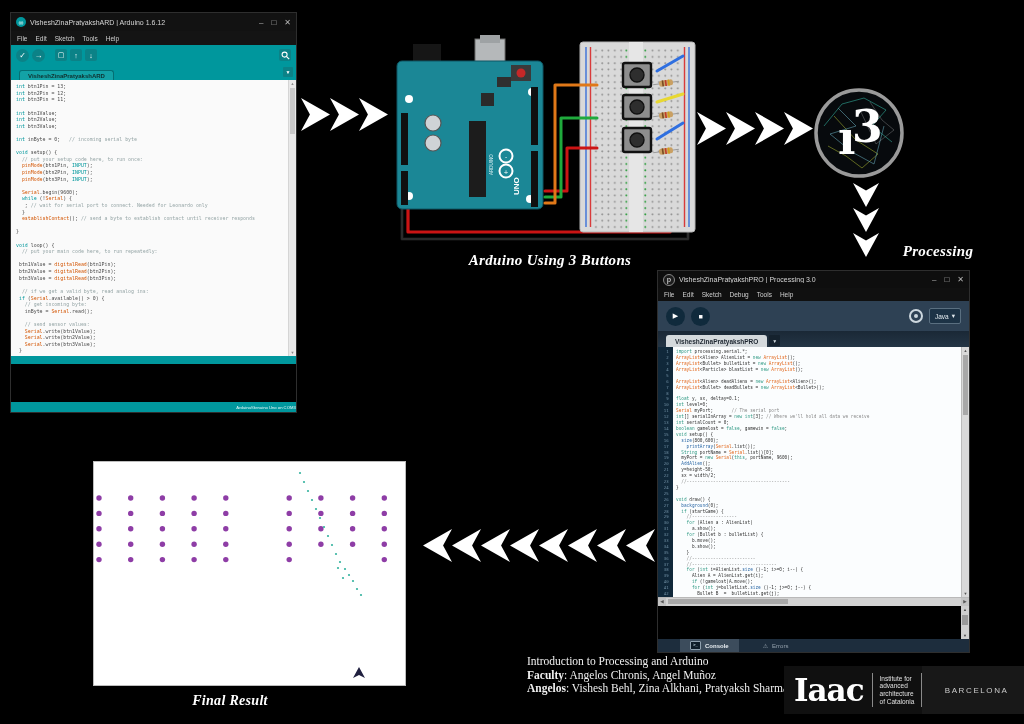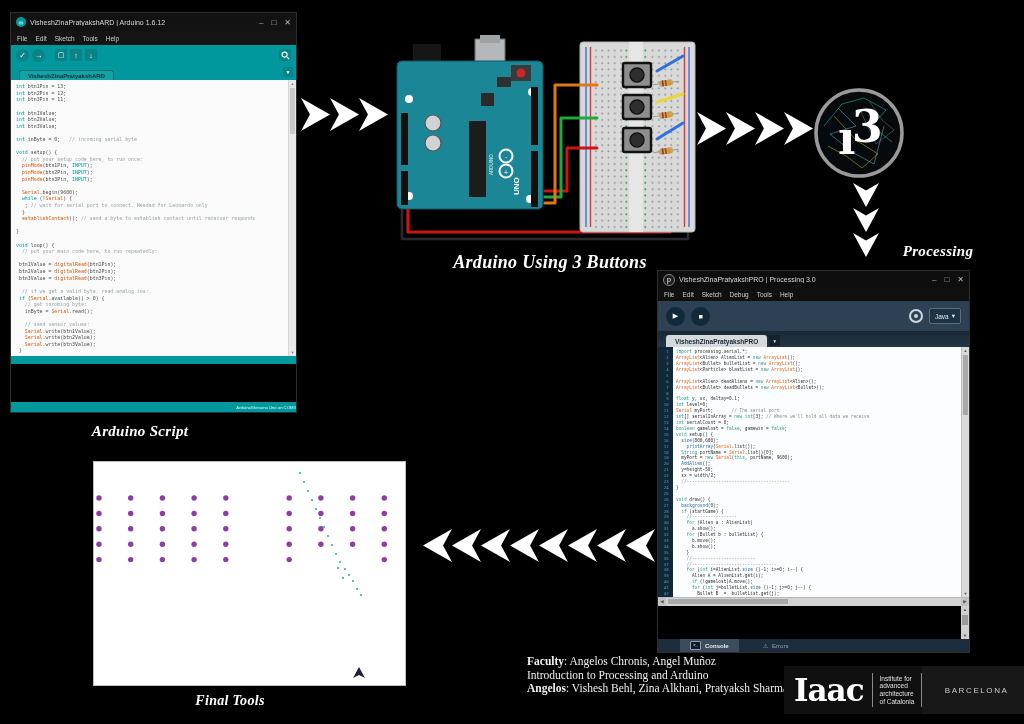--- a/index.html
+++ b/index.html
@@ -70,21 +70,21 @@
   .p-cthumb{position:absolute;left:1px;right:1px;top:9px;height:10px;background:#9a9a9a;}
   .p-bottombar{flex:0 0 13px;background:#1d2d3d;display:flex;align-items:center;padding-left:22px;gap:14px;}
   .p-btab{display:flex;align-items:center;gap:4px;height:13px;padding:0 10px;font-size:6px;color:#96a2ad;}
   .p-btab.active{background:#3c4c5c;color:#e8edf1;font-weight:bold;}
   .term-icon{width:9px;height:7px;background:#0e1c28;border:1px solid #8fa0ae;border-radius:1px;color:#cfe6ef;font-size:4px;line-height:6px;text-align:center;}
   .warn-icon{font-size:6px;color:#8d9aa5;}
 
   
   .caption{position:absolute;color:#fff;font-family:"Liberation Serif",serif;font-style:italic;font-weight:bold;text-align:center;letter-spacing:.3px;}
   #cap-arduino-script{left:40px;top:423px;width:200px;font-size:15px;}
-  #cap-buttons{left:440px;top:252px;width:220px;font-size:18px;}
+  #cap-buttons{left:440px;top:252px;width:220px;font-size:15px;}
   #cap-processing{left:878px;top:243px;width:120px;font-size:15px;}
   #cap-final-result{left:140px;top:693px;width:180px;font-size:14px;}
 
   
   .arrow-row{position:absolute;display:flex;align-items:center;}
   .arrow-row svg{display:block;}
   .arrow-col{position:absolute;display:flex;flex-direction:column;align-items:center;gap:1px;}
   #arrows-a{left:301px;top:98px;}
   #arrows-b{left:697px;top:112px;}
   #arrows-d{left:423px;top:529px;}
@@ -154,21 +154,20 @@
         <div class="vthumb"></div>
         <div class="sarrow" style="bottom:0">▼</div>
       </div>
     </div>
     <div class="a-strip"></div>
     <div class="a-console"></div>
     <div class="a-status">
       <span>Arduino/Genuino Uno on COM3</span>
     </div>
   </div>
-  <div class="caption" id="cap-arduino-script">Arduino Script</div>
 
   <div class="arrow-row" id="arrows-a">
       <svg class="arrow" width="29" height="33" viewBox="0 0 26 22" preserveAspectRatio="none">
         <polygon points="0,0 26,11 0,22 8,11" fill="#fff"></polygon>
       </svg>
       <svg class="arrow" width="29" height="33" viewBox="0 0 26 22" preserveAspectRatio="none">
         <polygon points="0,0 26,11 0,22 8,11" fill="#fff"></polygon>
       </svg>
       <svg class="arrow" width="29" height="33" viewBox="0 0 26 22" preserveAspectRatio="none">
         <polygon points="0,0 26,11 0,22 8,11" fill="#fff"></polygon>
@@ -526,25 +525,25 @@
         <circle cx="251" cy="107" r="1.1" fill="#35b39f"></circle>
         <circle cx="255" cy="113" r="1.1" fill="#35b39f"></circle>
         <circle cx="259" cy="119" r="1.1" fill="#35b39f"></circle>
         <circle cx="249" cy="116" r="1.1" fill="#35b39f"></circle>
         <circle cx="263" cy="127" r="1.1" fill="#35b39f"></circle>
         <circle cx="267" cy="133" r="1.1" fill="#35b39f"></circle>
         <circle cx="244" cy="106" r="1.1" fill="#35b39f"></circle>
         <polygon points="265,205 271,216 265,213 259,216" fill="#20203f"></polygon>
       </svg>
   </div>
-  <div class="caption" id="cap-final-result">Final Tools</div>
+  <div class="caption" id="cap-final-result">Final Result</div>
 
   <div id="credits">
+    <div>Introduction to Processing and Arduino</div>
     <div><b>Faculty</b><span>: Angelos Chronis, Angel Muñoz</span></div>
-    <div>Introduction to Processing and Arduino</div>
     <div><b>Angelos</b><span>: Vishesh Behl, Zina Alkhani, Pratyaksh Sharma</span></div>
   </div>
 
   <div id="iaac">
     <span class="wordmark">Iaac</span>
     <span class="vdiv"></span>
     <span class="institute">
       <div>Institute for</div>
       <div>advanced</div>
       <div>architecture</div>

